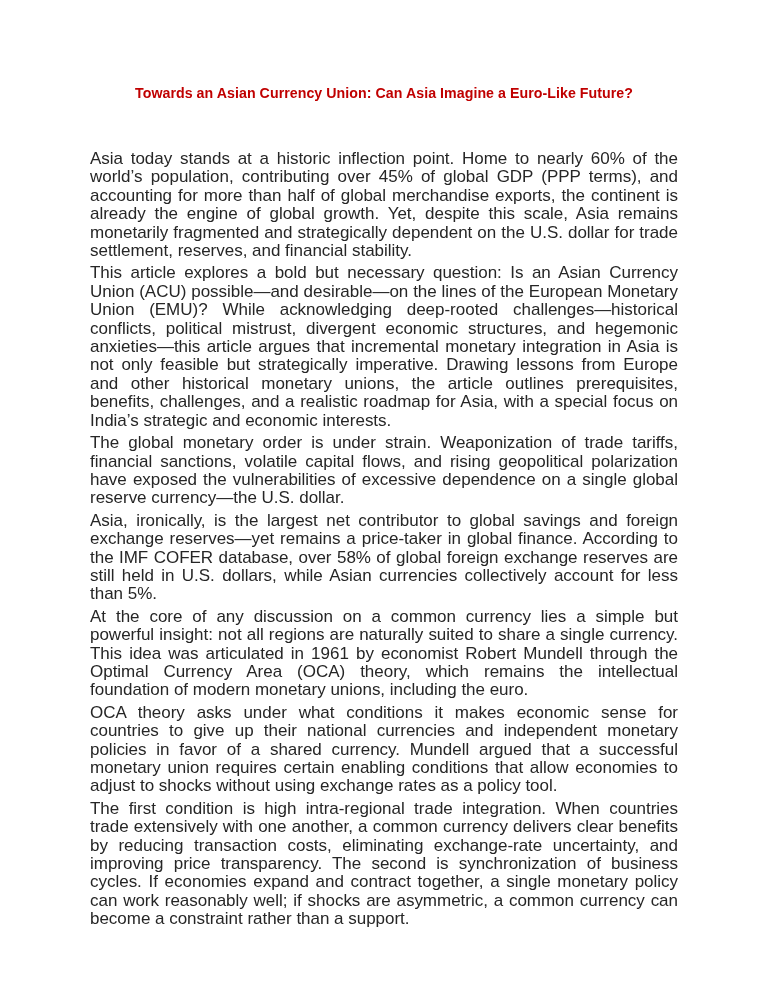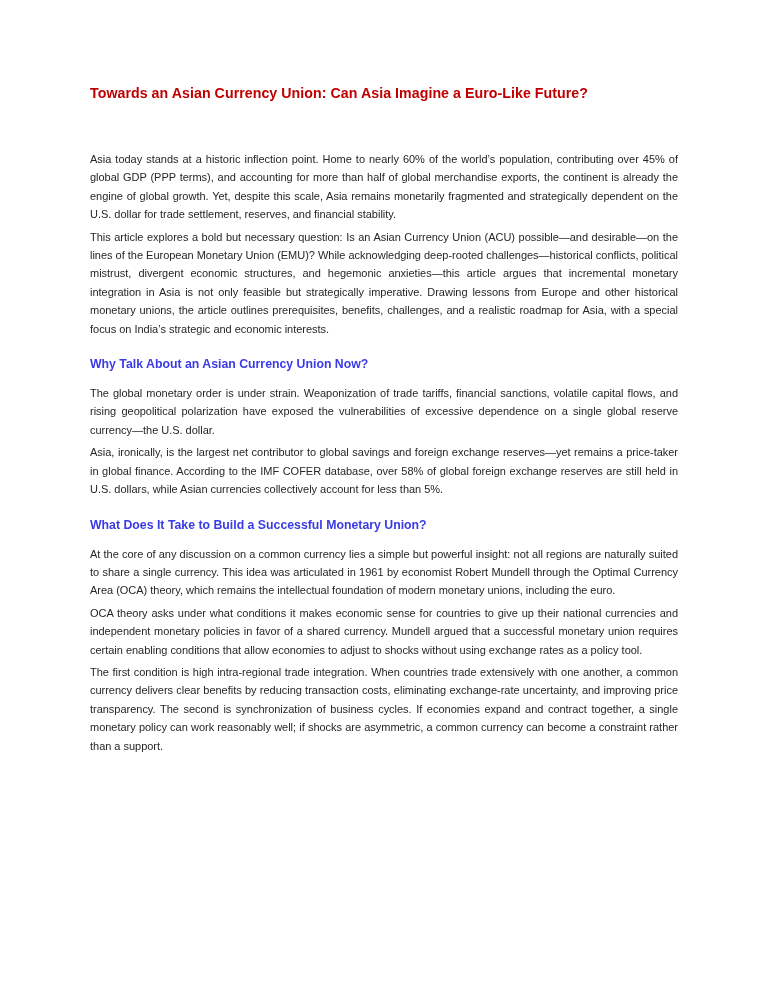--- a/index.html
+++ b/index.html
@@ -27,29 +27,30 @@
     width: 588px;
   }
   .doc-title {
     margin: 0;
     padding: 0;
     color: #C00000;
     font-family: "Liberation Sans", "DejaVu Sans", sans-serif;
     font-weight: bold;
     font-size: 14.2px;
     line-height: 18px;
+    text-align: center;
     letter-spacing: 0.05px;
     padding-top: 84px;
   }
   .para {
     margin: 0;
     padding: 0;
     color: #262626;
     font-family: "Liberation Sans", "DejaVu Sans", sans-serif;
-    font-size: 11px;
+    font-size: 17px;
     line-height: 18.4px;
     text-align: justify;
     text-justify: inter-word;
     letter-spacing: -0.02px;
   }
   .para.first-body {
     margin-top: 48px;
   }
   .para + .para {
     margin-top: 4px;
@@ -74,22 +75,20 @@
 </style>
 </head>
 <body>
 
 <div class="page">
   <div class="content">
     <h1 class="doc-title">Towards an Asian Currency Union: Can Asia Imagine a Euro-Like Future?</h1>
     <div id="body-blocks">
         <p class="para first-body">Asia today stands at a historic inflection point. Home to nearly 60% of the world’s population, contributing over 45% of global GDP (PPP terms), and accounting for more than half of global merchandise exports, the continent is already the engine of global growth. Yet, despite this scale, Asia remains monetarily fragmented and strategically dependent on the U.S. dollar for trade settlement, reserves, and financial stability.</p>
         <p class="para">This article explores a bold but necessary question: Is an Asian Currency Union (ACU) possible—and desirable—on the lines of the European Monetary Union (EMU)? While acknowledging deep-rooted challenges—historical conflicts, political mistrust, divergent economic structures, and hegemonic anxieties—this article argues that incremental monetary integration in Asia is not only feasible but strategically imperative. Drawing lessons from Europe and other historical monetary unions, the article outlines prerequisites, benefits, challenges, and a realistic roadmap for Asia, with a special focus on India’s strategic and economic interests.</p>
-        <h2 class="section-heading">Why Talk About an Asian Currency Union Now?</h2>
         <p class="para">The global monetary order is under strain. Weaponization of trade tariffs, financial sanctions, volatile capital flows, and rising geopolitical polarization have exposed the vulnerabilities of excessive dependence on a single global reserve currency—the U.S. dollar.</p>
         <p class="para">Asia, ironically, is the largest net contributor to global savings and foreign exchange reserves—yet remains a price-taker in global finance. According to the IMF COFER database, over 58% of global foreign exchange reserves are still held in U.S. dollars, while Asian currencies collectively account for less than 5%.</p>
-        <h2 class="section-heading">What Does It Take to Build a Successful Monetary Union?</h2>
         <p class="para">At the core of any discussion on a common currency lies a simple but powerful insight: not all regions are naturally suited to share a single currency. This idea was articulated in 1961 by economist Robert Mundell through the Optimal Currency Area (OCA) theory, which remains the intellectual foundation of modern monetary unions, including the euro.</p>
         <p class="para">OCA theory asks under what conditions it makes economic sense for countries to give up their national currencies and independent monetary policies in favor of a shared currency. Mundell argued that a successful monetary union requires certain enabling conditions that allow economies to adjust to shocks without using exchange rates as a policy tool.</p>
         <p class="para">The first condition is high intra-regional trade integration. When countries trade extensively with one another, a common currency delivers clear benefits by reducing transaction costs, eliminating exchange-rate uncertainty, and improving price transparency. The second is synchronization of business cycles. If economies expand and contract together, a single monetary policy can work reasonably well; if shocks are asymmetric, a common currency can become a constraint rather than a support.</p>
       </div>
   </div>
 </div>
 
 </body></html>

